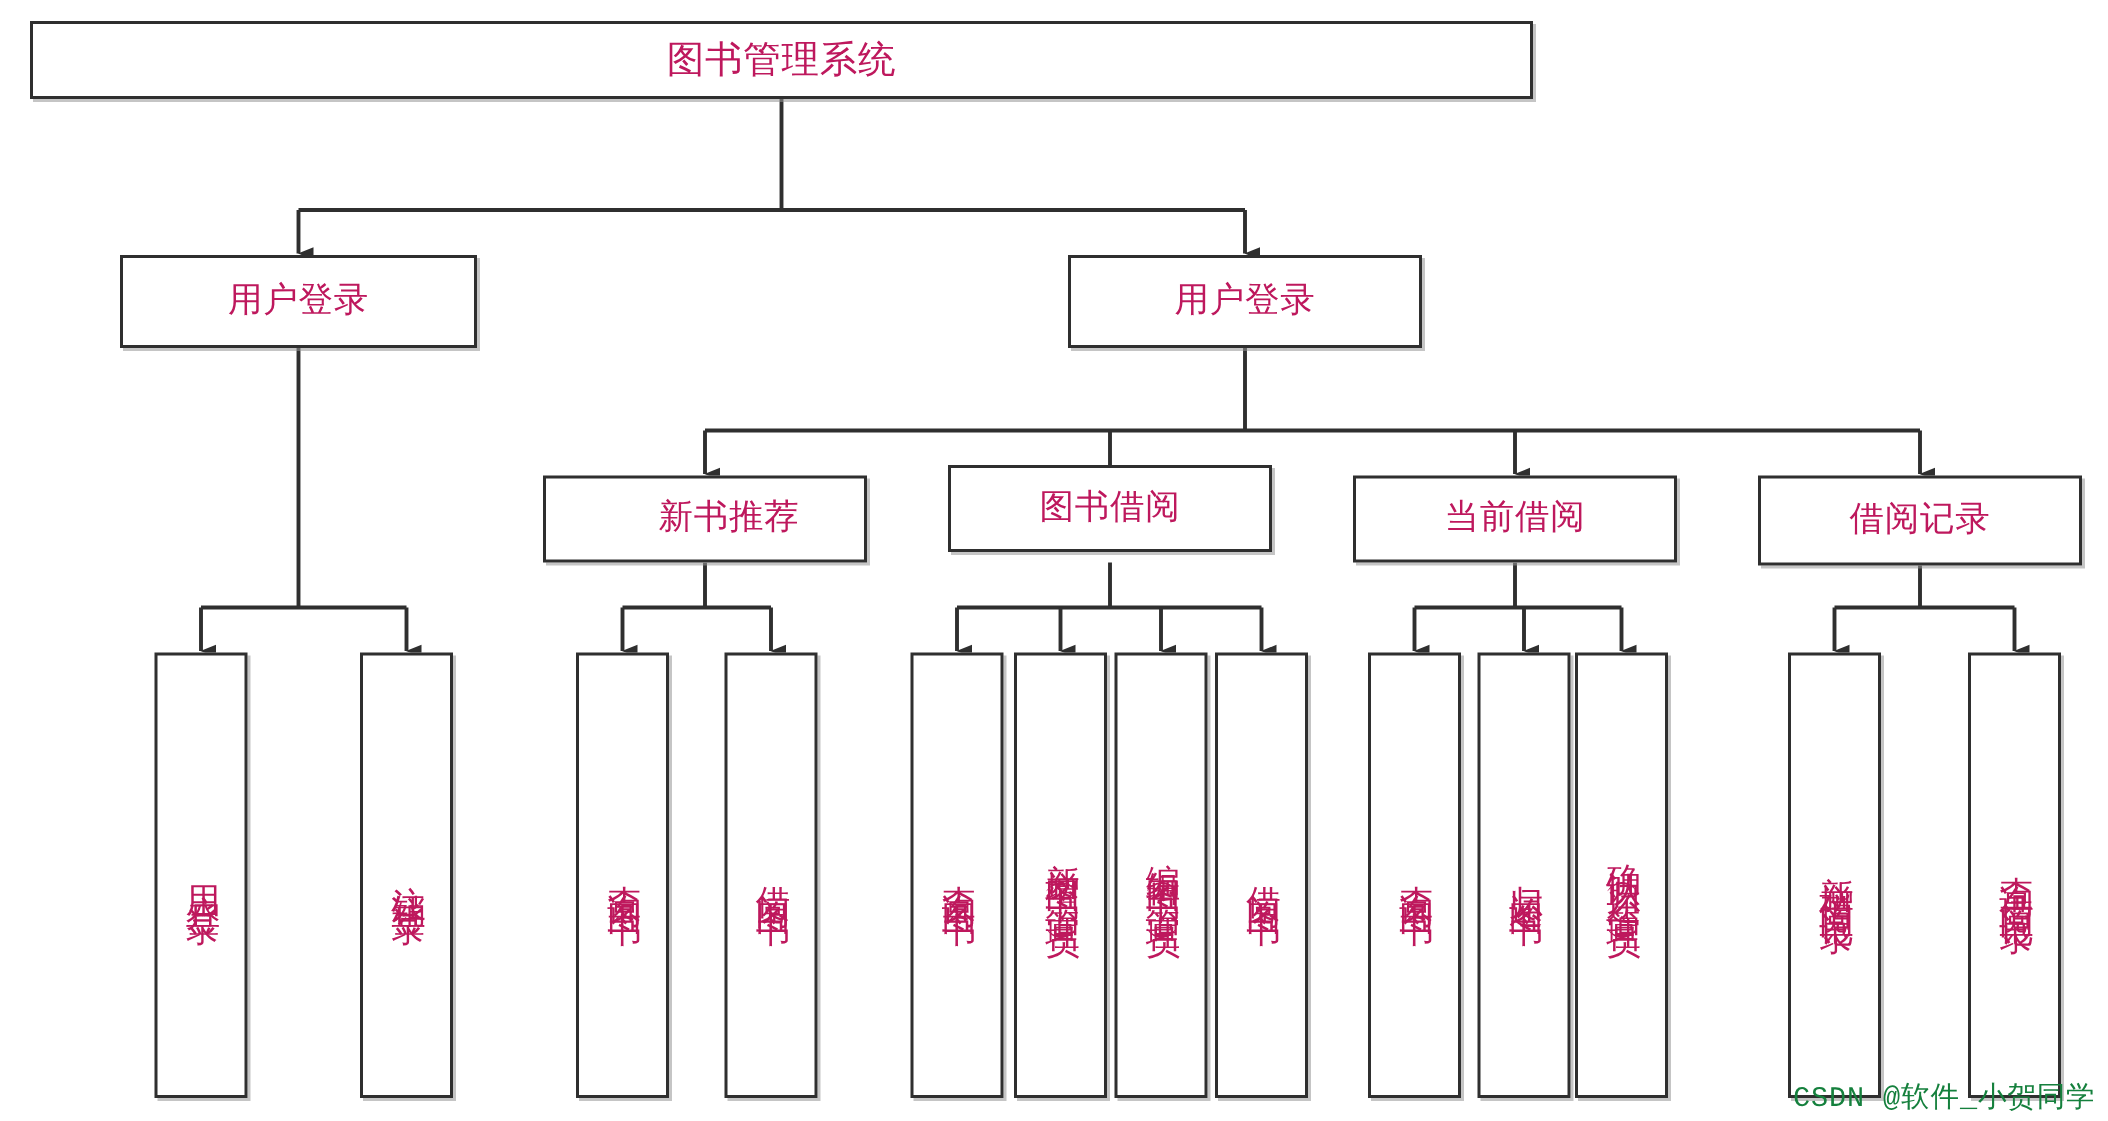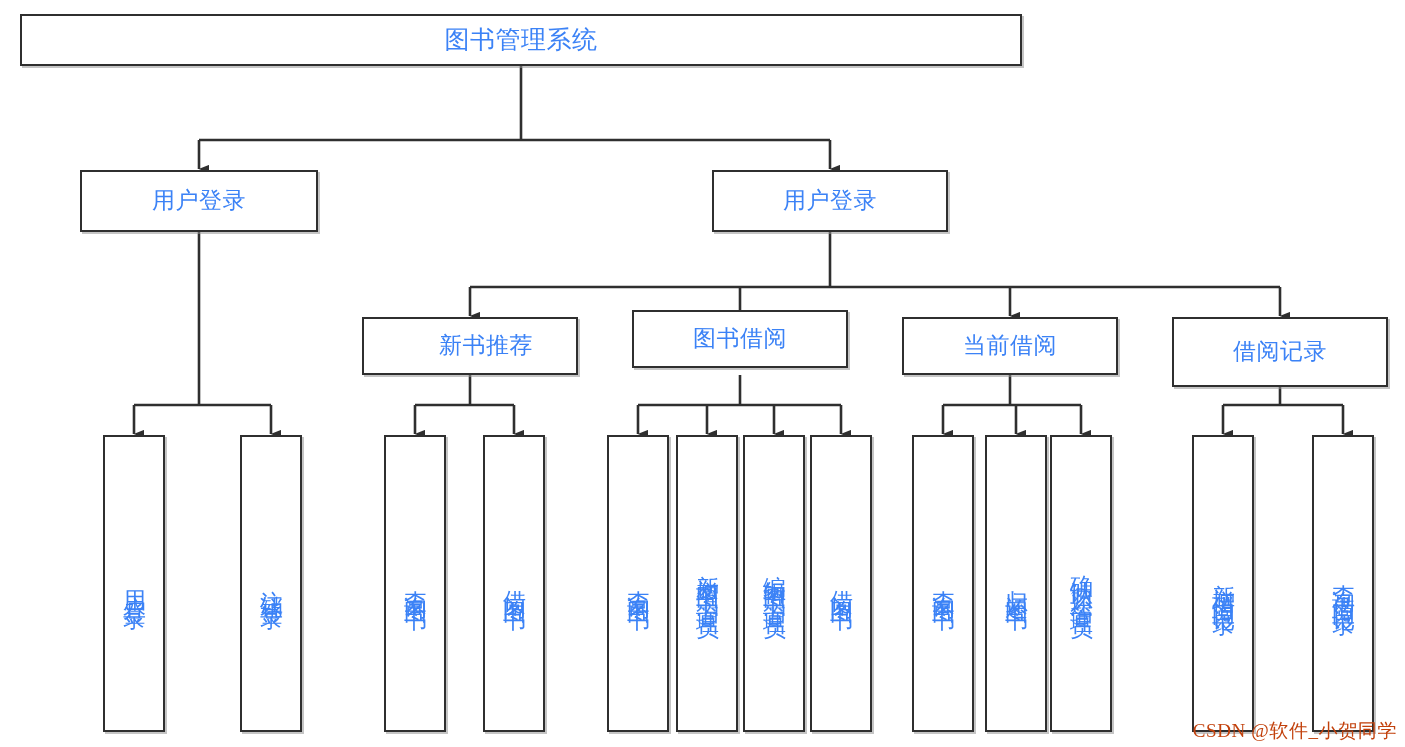--- a/index.html
+++ b/index.html
@@ -27,21 +27,21 @@
   }
   .node {
     position: absolute;
     box-sizing: border-box;
     background: #ffffff;
     border: 2.5px solid #2f2f2f;
     box-shadow: 2px 2px 0 0 rgba(150,150,150,0.55);
     display: flex;
     align-items: center;
     justify-content: center;
-    color: #3b82f6;
+    color: #be185d;
     line-height: 1.12;
   }
   .node.h {
     
     font-size: 23px;
     letter-spacing: 0.5px;
   }
   .node.v {
     
     font-size: 23px;
@@ -52,24 +52,24 @@
     letter-spacing: 6px;
     white-space: nowrap;
     display: block;
   }
   .node.lvl1 { font-size: 25px; }
   .watermark {
     position: absolute;
     right: 8px;
     bottom: 3px;
     font-size: 19px;
-    color: #c2410c;
+    color: #15803d;
     letter-spacing: 0.6px;
     white-space: nowrap;
-    font-family: Liberation Serif, serif;
+    font-family: Liberation Mono, monospace;
   }
 </style>
 </head>
 <body>
 
 <div id="canvas">
 
   <svg id="wires" viewBox="0 0 1405 747" preserveAspectRatio="none" xmlns="http://www.w3.org/2000/svg">
     <defs>
       <marker id="arrow" markerWidth="9" markerHeight="11" refX="4.5" refY="10.2" orient="auto" markerUnits="userSpaceOnUse">
@@ -125,21 +125,21 @@
       </div>
       <div class="node h lvl3" style="left: 362px; top: 317px; width: 216px; height: 58px; padding-left: 32px;">
         <span>新书推荐</span>
       </div>
       <div class="node h lvl3" style="left: 632px; top: 310px; width: 216px; height: 58px;">
         <span>图书借阅</span>
       </div>
       <div class="node h lvl3" style="left: 902px; top: 317px; width: 216px; height: 58px;">
         <span>当前借阅</span>
       </div>
-      <div class="node h lvl3" style="left: 1172px; top: 317px; width: 216px; height: 70px;">
+      <div class="node h lvl3" style="left: 1172px; top: 317px; width: 216px; height: 60px;">
         <span>借阅记录</span>
       </div>
       <div class="node v lvl4" style="left: 103px; top: 435px; width: 62px; height: 297px;">
         <span class="vtext">用户登录</span>
       </div>
       <div class="node v lvl4" style="left: 240px; top: 435px; width: 62px; height: 297px;">
         <span class="vtext">注销登录</span>
       </div>
       <div class="node v lvl4" style="left: 384px; top: 435px; width: 62px; height: 297px;">
         <span class="vtext">查询图书</span>

